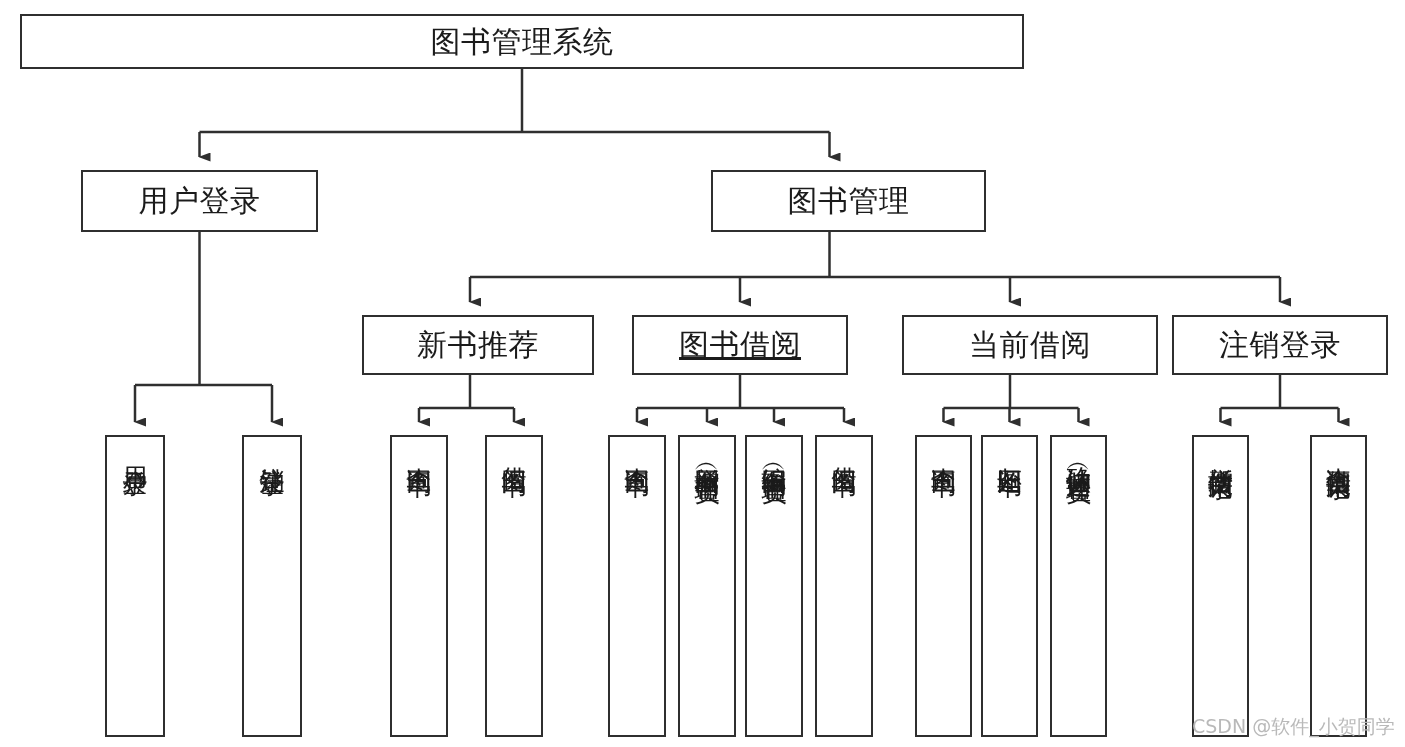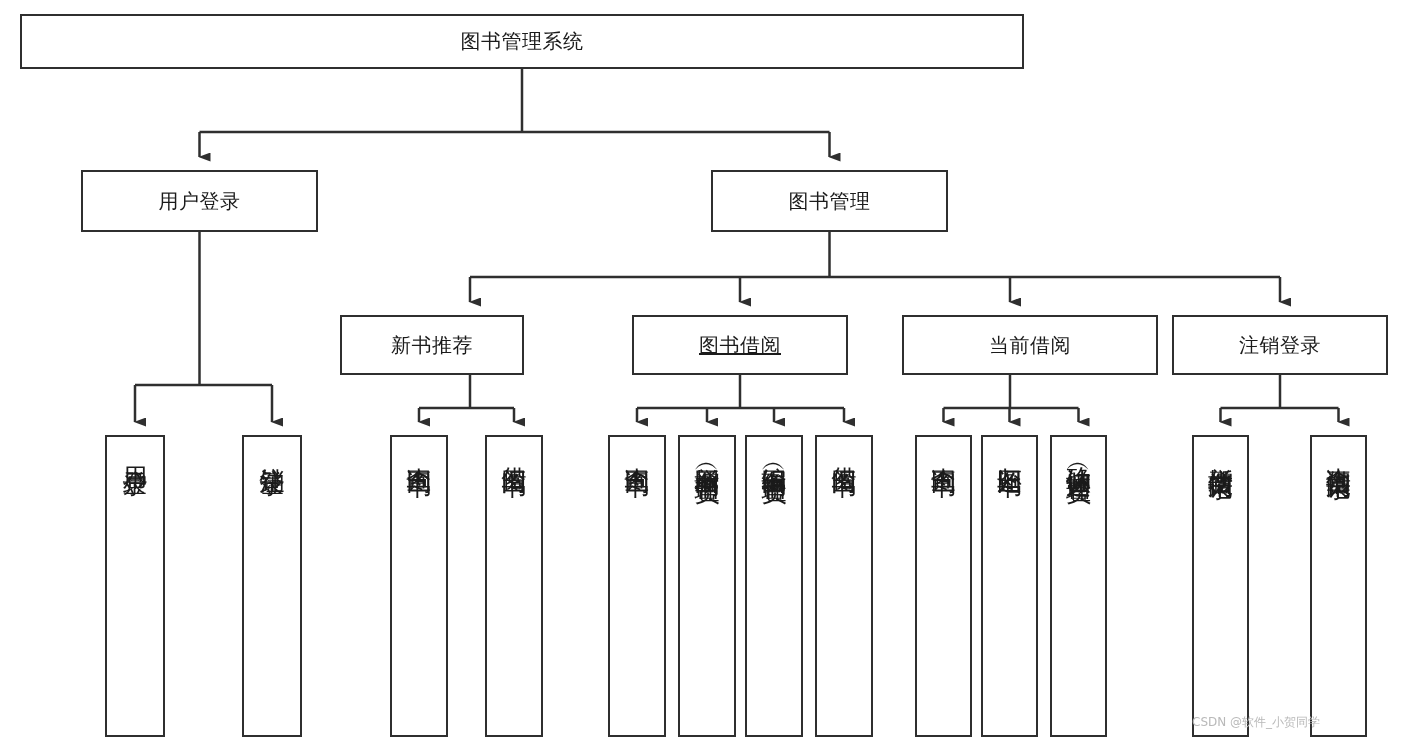--- a/index.html
+++ b/index.html
@@ -35,39 +35,39 @@
     color: #1b1b1b;
   }
   .node .label {
     display: block;
     text-align: center;
     line-height: 1.12;
     letter-spacing: 0.5px;
   }
   .node.horizontal .label {
     writing-mode: horizontal-tb;
-    font-size: 20px;
+    font-size: 30px;
   }
   .node.vertical {
     align-items: flex-start;
     justify-content: center;
     padding-top: 10px;
   }
   .node.vertical .label {
     writing-mode: vertical-rl;
     text-orientation: upright;
     font-size: 25px;
     letter-spacing: 2px;
     line-height: 1.0;
   }
   #watermark {
     position: absolute;
     left: 1192px;
     top: 714px;
-    font-size: 12px;
+    font-size: 19px;
     color: #b9b9b9;
     white-space: nowrap;
     pointer-events: none;
     font-family: "DejaVu Sans", "Liberation Sans", sans-serif;
   }
 </style>
 </head>
 <body>
 
 <div id="canvas">
@@ -115,24 +115,24 @@
       </g>
   </svg>
 
   <div id="nodes-layer">
       <div class="node horizontal" id="node-root" style="left: 20px; top: 14px; width: 1004px; height: 55px;">
         <span class="label">图书管理系统</span>
       </div>
       <div class="node horizontal" id="node-user-login" style="left: 81px; top: 170px; width: 237px; height: 62px;">
         <span class="label">用户登录</span>
       </div>
-      <div class="node horizontal" id="node-book-manage" style="left: 711px; top: 170px; width: 237px; height: 62px;">
+      <div class="node horizontal" id="node-book-manage" style="left: 711px; top: 170px; width: 275px; height: 62px;">
         <span class="label">图书管理</span>
       </div>
-      <div class="node horizontal" id="node-new-book-rec" style="left: 340px; top: 315px; width: 184px; height: 60px;">
+      <div class="node horizontal" id="node-new-book-rec" style="left: 362px; top: 315px; width: 232px; height: 60px;">
         <span class="label">新书推荐</span>
       </div>
       <div class="node horizontal" id="node-book-borrow" style="left: 632px; top: 315px; width: 216px; height: 60px; text-decoration: underline;">
         <span class="label">图书借阅</span>
       </div>
       <div class="node horizontal" id="node-current-borrow" style="left: 902px; top: 315px; width: 256px; height: 60px;">
         <span class="label">当前借阅</span>
       </div>
       <div class="node horizontal" id="node-borrow-record" style="left: 1172px; top: 315px; width: 216px; height: 60px;">
         <span class="label">注销登录</span>

